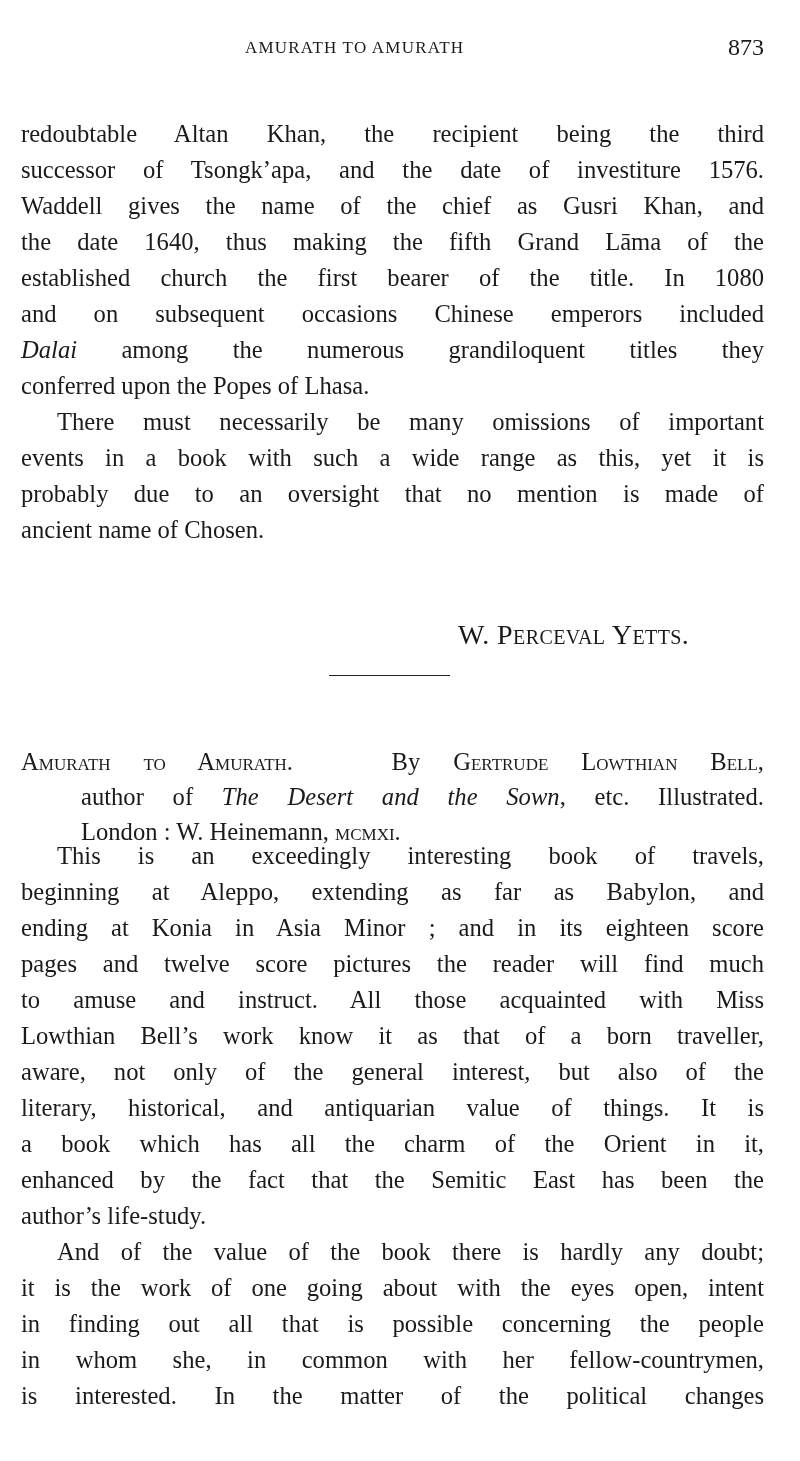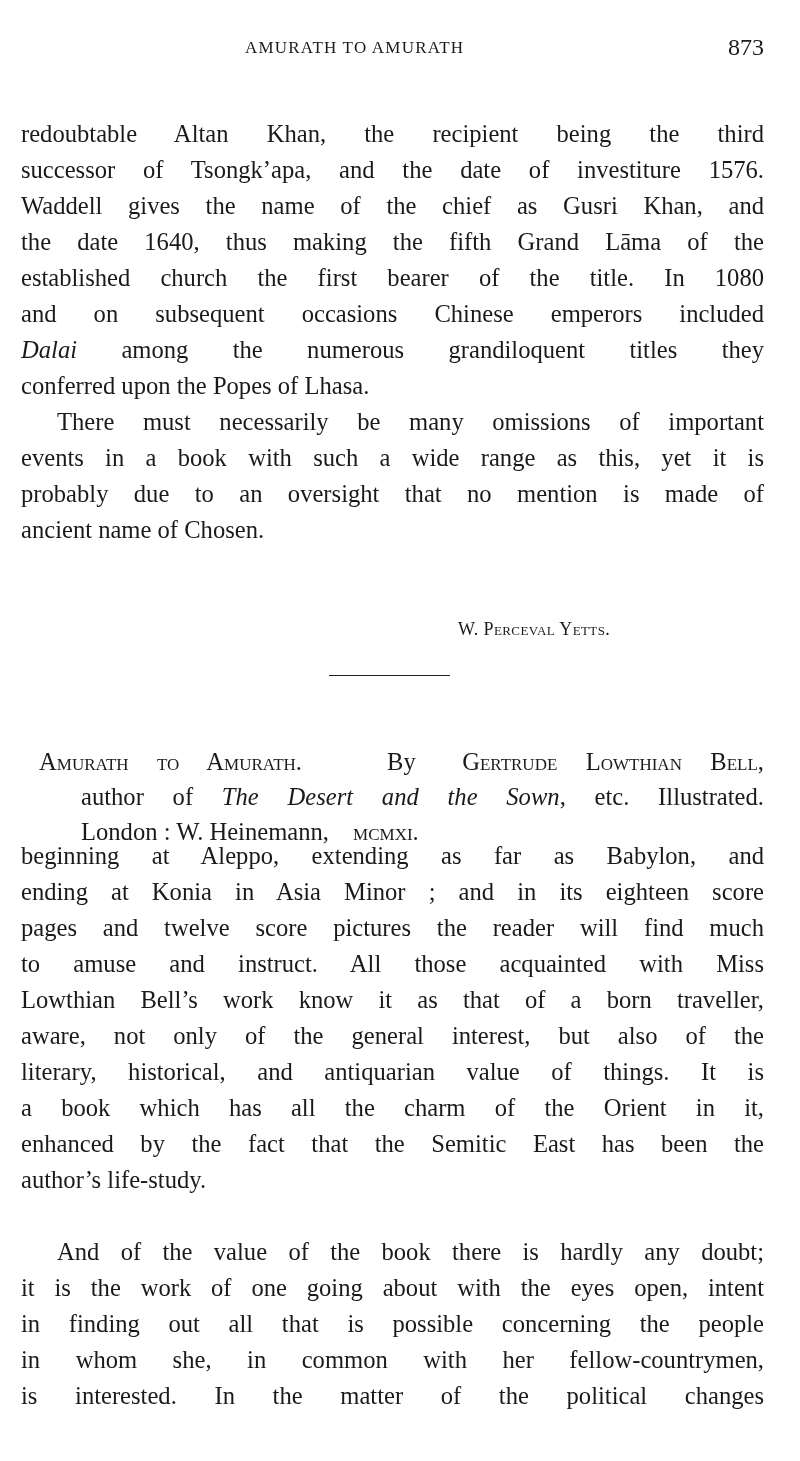--- a/index.html
+++ b/index.html
@@ -53,27 +53,27 @@
       display: block;
       text-align: justify;
       text-align-last: justify;
       white-space: nowrap;
       height: 36px;
     }
     .line.last {
       text-align-last: left;
     }
     .indent { padding-left: 36px; }
-    .sc { font-variant: small-caps; margin-left: 18px; }
+    .sc { font-variant: small-caps; }
     em { font-style: italic; }
     .signature {
       position: absolute;
       top: 619px;
       left: 458px;
-      font-size: 18px;
+      font-size: 28px;
       font-variant: small-caps;
       letter-spacing: 0.4px;
     }
     .divider {
       position: absolute;
       top: 675px;
       left: 329px;
       width: 121px;
       height: 1px;
       background: #222;
@@ -121,20 +121,21 @@
 
   <div class="divider"></div>
 
   <div class="citation">
     <span class="line"><span class="sc">Amurath to Amurath.</span>&nbsp;&nbsp;&nbsp;<span>By</span> <span class="sc">Gertrude Lowthian Bell,</span></span>
     <span class="line hang"><span>author of </span><em>The Desert and the Sown</em><span>, etc.   Illustrated.</span></span>
     <span class="line hang last"><span>London :  W. Heinemann, </span><span class="sc">mcmxi.</span></span>
   </div>
 
   <div class="text-block" style="top:838px;">
+    <span class="line indent">This is an exceedingly interesting book of travels,</span>
     <span class="line">beginning at Aleppo, extending as far as Babylon, and</span>
     <span class="line">ending at Konia in Asia Minor ; and in its eighteen score</span>
     <span class="line">pages and twelve score pictures the reader will find much</span>
     <span class="line">to amuse and instruct.  All those acquainted with Miss</span>
     <span class="line">Lowthian Bell’s work know it as that of a born traveller,</span>
     <span class="line">aware, not only of the general interest, but also of the</span>
     <span class="line">literary, historical, and antiquarian value of things.  It is</span>
     <span class="line">a book which has all the charm of the Orient in it,</span>
     <span class="line">enhanced by the fact that the Semitic East has been the</span>
     <span class="line last">author’s life-study.</span>

